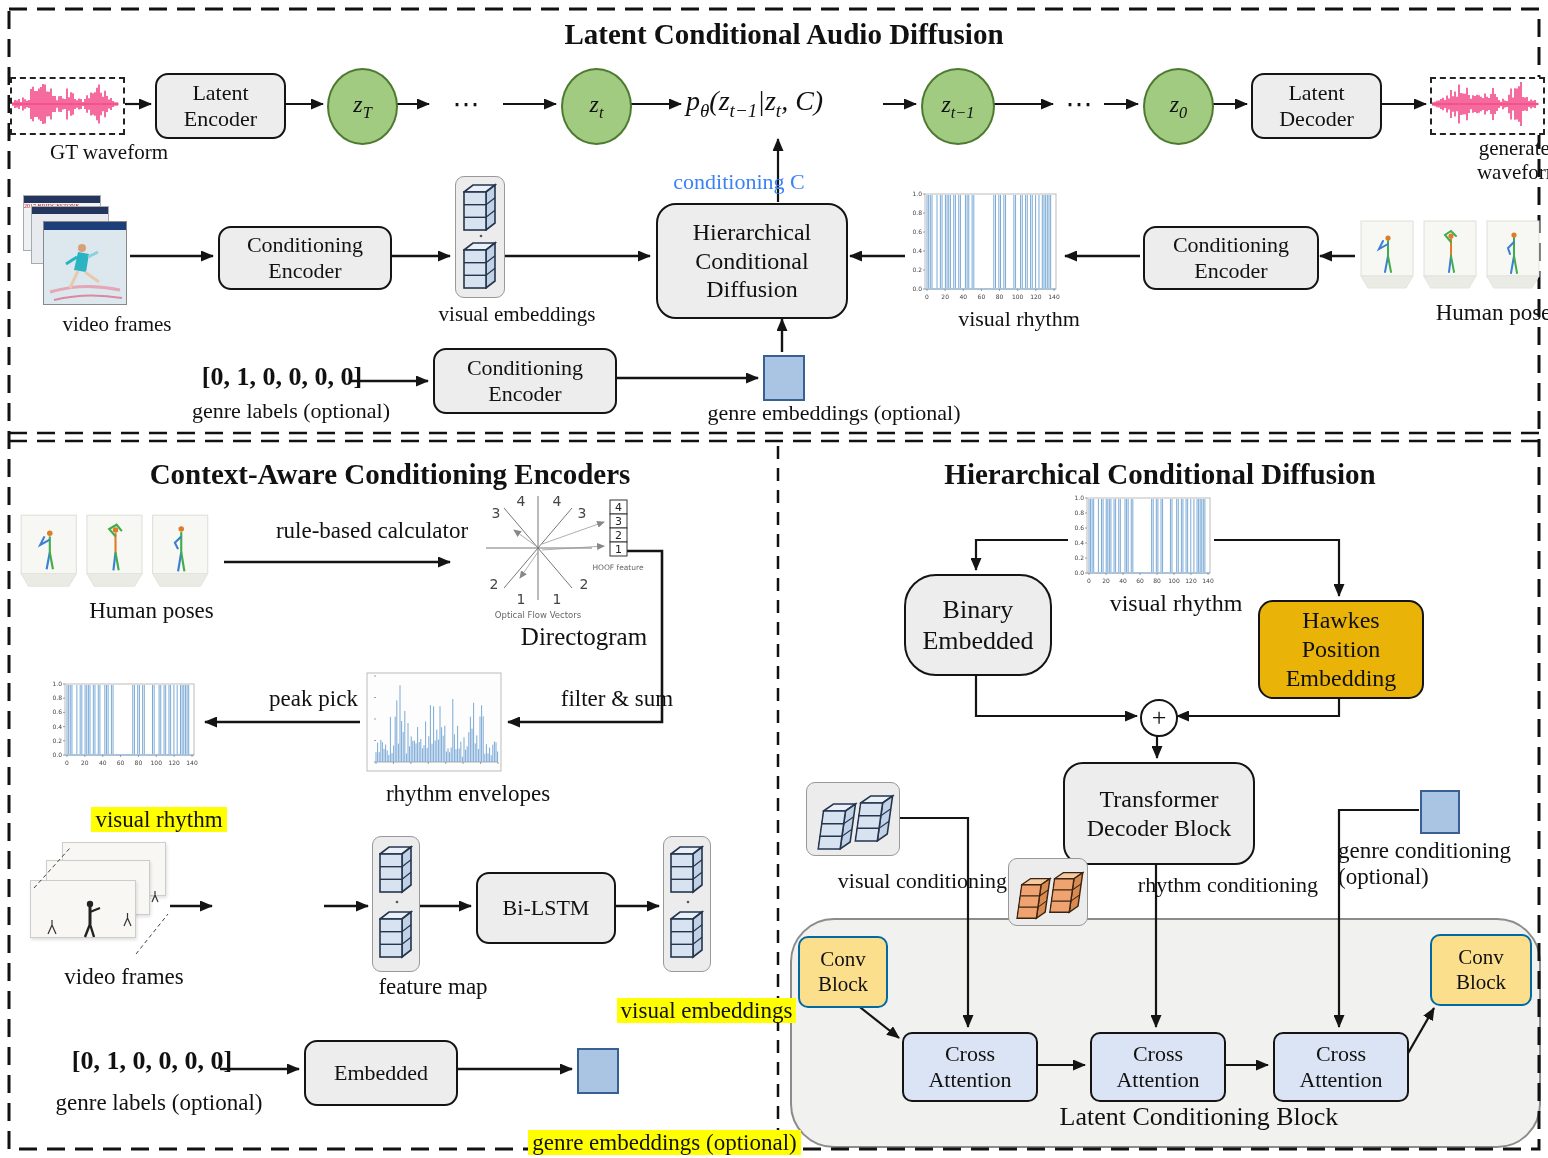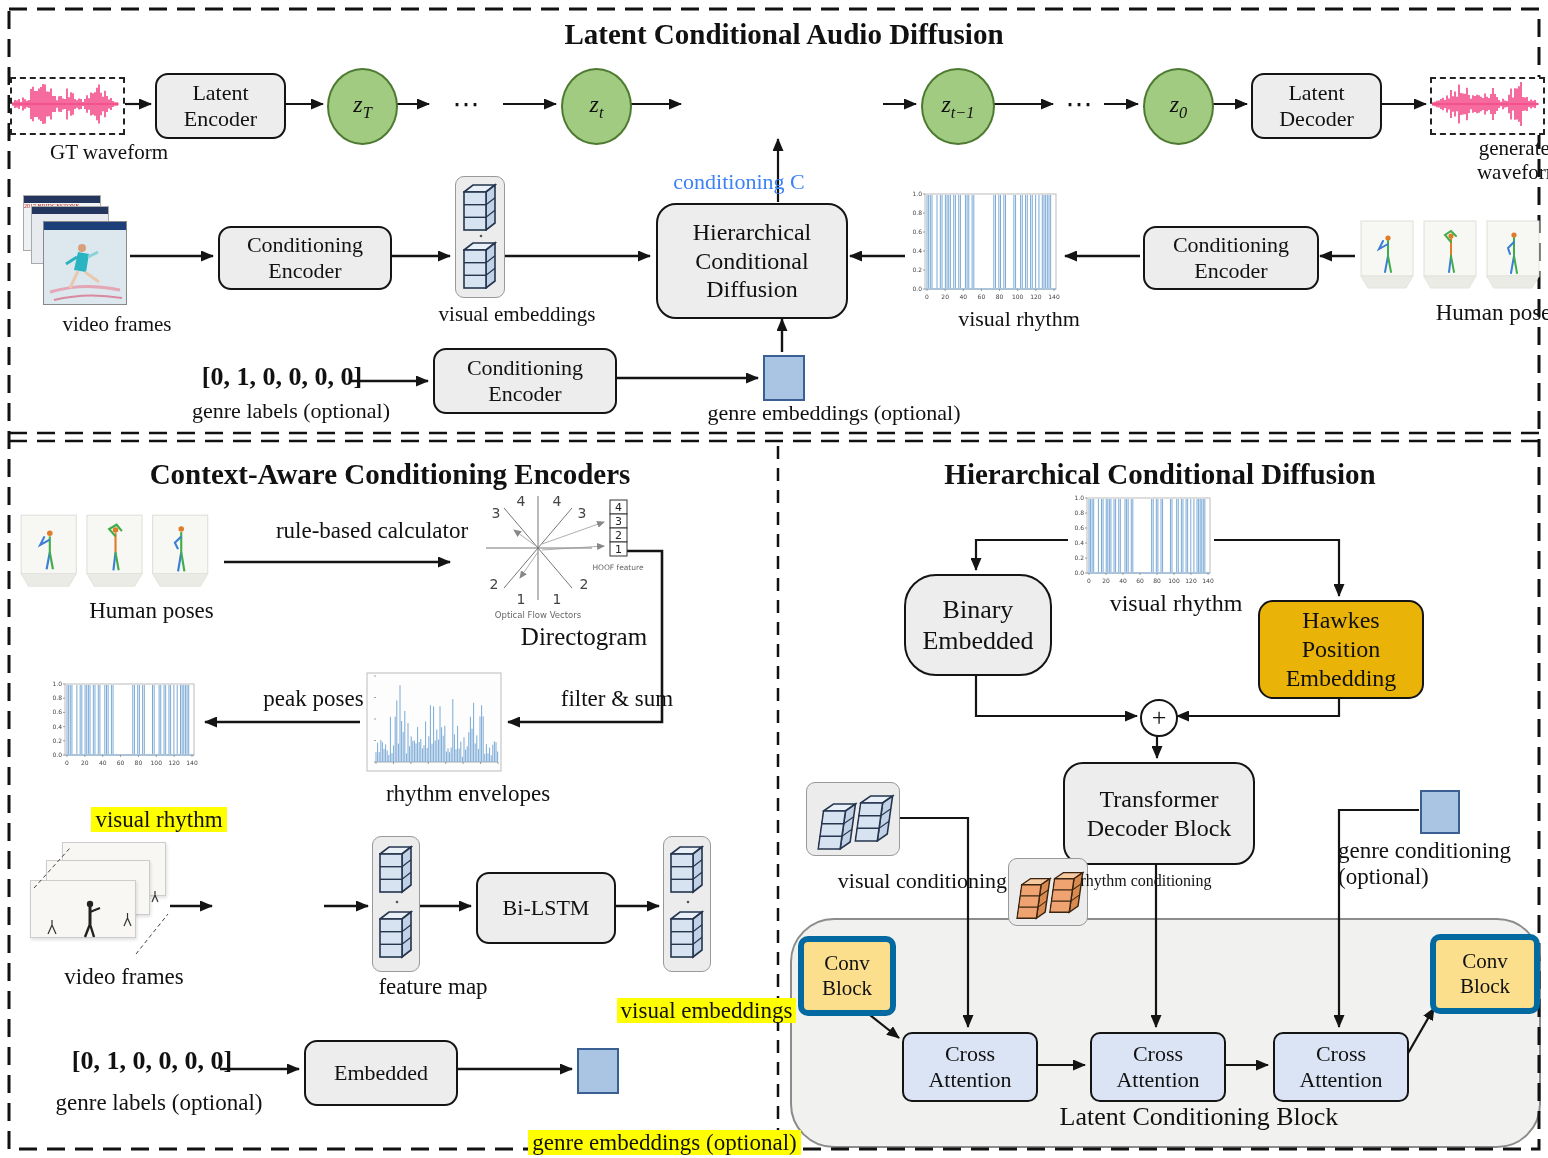--- a/index.html
+++ b/index.html
@@ -17,21 +17,21 @@
   .it{font-style:italic;}
   sub{font-size:68%;}
   .dashbox{border:2px dashed #222;background:#fff;}
   .dots{font-size:27px;text-align:center;letter-spacing:2px;}
   .formula{font-size:28px;white-space:nowrap;}
   .red{color:#3b82f6;}
   .hl{background:#ffff00;padding:0 4px;}
   .sq{background:#aac4e4;border:2px solid #3a5f93;}
   .iconbox{background:#ececec;border:1.5px solid #999;border-radius:9px;
            display:flex;align-items:center;justify-content:center;}
-  .convblock{background:#fbdf8d;border:6px solid #0369a1;border-radius:10px;
+  .convblock{background:#fbdf8d;border:2px solid #0369a1;border-radius:10px;
        display:flex;align-items:center;justify-content:center;text-align:center;
        font-size:21px;line-height:1.2;white-space:pre-line;}
   .cross{background:#dbe4f4;border:2px solid #141414;border-radius:10px;
        display:flex;align-items:center;justify-content:center;text-align:center;
        font-size:22px;line-height:1.2;white-space:pre-line;}
   .hawkes{background:#eab308;}
   .lcb{background:#f1f1ef;border:2px solid #8c8c8c;border-radius:44px;}
   .frame{position:absolute;background:#eef1f4;border:1px solid #aaa;box-sizing:border-box;}
   .band{height:7px;background:#24365e;}
   .panel{position:absolute;background:#f8f7f4;border:1px solid #ccc;box-shadow:1px 2px 3px rgba(0,0,0,.12);}
@@ -195,20 +195,23 @@
 Encoder</div>
 
   <div class="abs ellipse" style="left:327px;top:68px;width:67px;height:73px;z-index:2">
     <span><span class="it">z</span><sub class="it">T</sub></span>
   </div>
   <div class="abs dots" style="left:433px;top:88px;width:68px;z-index:2">⋯</div>
   <div class="abs ellipse" style="left:561px;top:68px;width:67px;height:73px;z-index:2">
     <span><span class="it">z</span><sub class="it">t</sub></span>
   </div>
 
+  <div class="abs formula" style="left:686px;top:85px;width:200px;z-index:2">
+    <span class="it">p</span><sub class="it">θ</sub><span class="it">(z</span><sub class="it">t−1</sub><span class="it">|z</span><sub class="it">t</sub><span class="it">, C)</span>
+  </div>
 
   <div class="abs ellipse" style="left:921px;top:68px;width:70px;height:73px;z-index:2">
     <span><span class="it">z</span><sub class="it">t−1</sub></span>
   </div>
   <div class="abs dots" style="left:1058px;top:88px;width:44px;z-index:2">⋯</div>
   <div class="abs ellipse" style="left:1143px;top:68px;width:67px;height:73px;z-index:2">
     <span><span class="it">z</span><sub class="it">0</sub></span>
   </div>
 
   <div class="abs box" style="left:1251px;top:73px;width:127px;height:62px;z-index:2">Latent
@@ -594,21 +597,21 @@
         <text x="108.28571428571429" y="85" font-size="6" font-family="'DejaVu Sans',sans-serif" fill="#444" text-anchor="middle">100</text>
         <line x1="126.14285714285714" y1="75" x2="126.14285714285714" y2="77" stroke="#888" stroke-width="0.8"></line>
         <text x="126.14285714285714" y="85" font-size="6" font-family="'DejaVu Sans',sans-serif" fill="#444" text-anchor="middle">120</text>
         <line x1="144" y1="75" x2="144" y2="77" stroke="#888" stroke-width="0.8"></line>
         <text x="144" y="85" font-size="6" font-family="'DejaVu Sans',sans-serif" fill="#444" text-anchor="middle">140</text>
       </svg>
   </div>
   <div class="abs lbl" style="left:30px;top:781px;width:190px;font-size:23px;z-index:2">
     <span class="hl">visual rhythm</span></div>
 
-  <div class="abs lbl" style="left:222px;top:686px;width:115px;font-size:23px;z-index:2">peak poses</div>
+  <div class="abs lbl" style="left:222px;top:686px;width:115px;font-size:23px;z-index:2">peak pick</div>
 
   <div class="abs" style="left:366px;top:672px;z-index:2">
     <svg class="js-env" width="136" height="100">
         <rect x="1" y="1" width="134" height="98" fill="#fdfdfd" stroke="#bbb"></rect>
         <line x1="10" y1="90" x2="132" y2="90" stroke="#999" stroke-width="0.8"></line>
         <line x1="10" y1="90" x2="10" y2="80.22952218167929" stroke="#7aa9d6" stroke-width="1"></line>
         <line x1="11.6" y1="90" x2="11.6" y2="70.62566732747777" stroke="#7aa9d6" stroke-width="1"></line>
         <line x1="13.2" y1="90" x2="13.2" y2="80.09050781205663" stroke="#7aa9d6" stroke-width="1"></line>
         <line x1="14.8" y1="90" x2="14.8" y2="67.91207429477316" stroke="#7aa9d6" stroke-width="1"></line>
         <line x1="16.4" y1="90" x2="16.4" y2="70.12116657887027" stroke="#7aa9d6" stroke-width="1"></line>
@@ -855,21 +858,21 @@
   <div class="abs lbl" style="left:786px;top:868px;width:205px;font-size:22px;z-index:2">visual conditioning</div>
 
   <div class="abs iconbox" style="left:1008px;top:858px;width:78px;height:66px;z-index:2">
     <svg width="72" height="60">
         <g transform="skewX(-8) translate(8,0)">
       <use href="#cc-o" x="4" y="14" width="30" height="44"></use>
       <use href="#cc-o" x="36" y="8" width="30" height="44"></use>
         </g>
       </svg>
   </div>
-  <div class="abs lbl" style="left:1012px;top:872px;width:200px;font-size:16px;z-index:2">rhythm conditioning</div>
+  <div class="abs lbl" style="left:1094px;top:872px;width:200px;font-size:22px;z-index:2">rhythm conditioning</div>
 
   <div class="abs sq" style="left:1420px;top:790px;width:36px;height:40px;z-index:2"></div>
   <div class="abs lbl" style="left:1292px;top:838px;width:248px;font-size:23px;text-align:left;padding-left:12px;box-sizing:border-box;z-index:2">genre conditioning
 (optional)</div>
 
   <div class="abs lcb" style="left:790px;top:918px;width:747px;height:226px;z-index:0"></div>
   <div class="abs convblock" style="left:798px;top:936px;width:86px;height:68px;z-index:2">Conv
 Block</div>
   <div class="abs cross" style="left:902px;top:1032px;width:132px;height:66px;z-index:2">Cross
 Attention</div>

